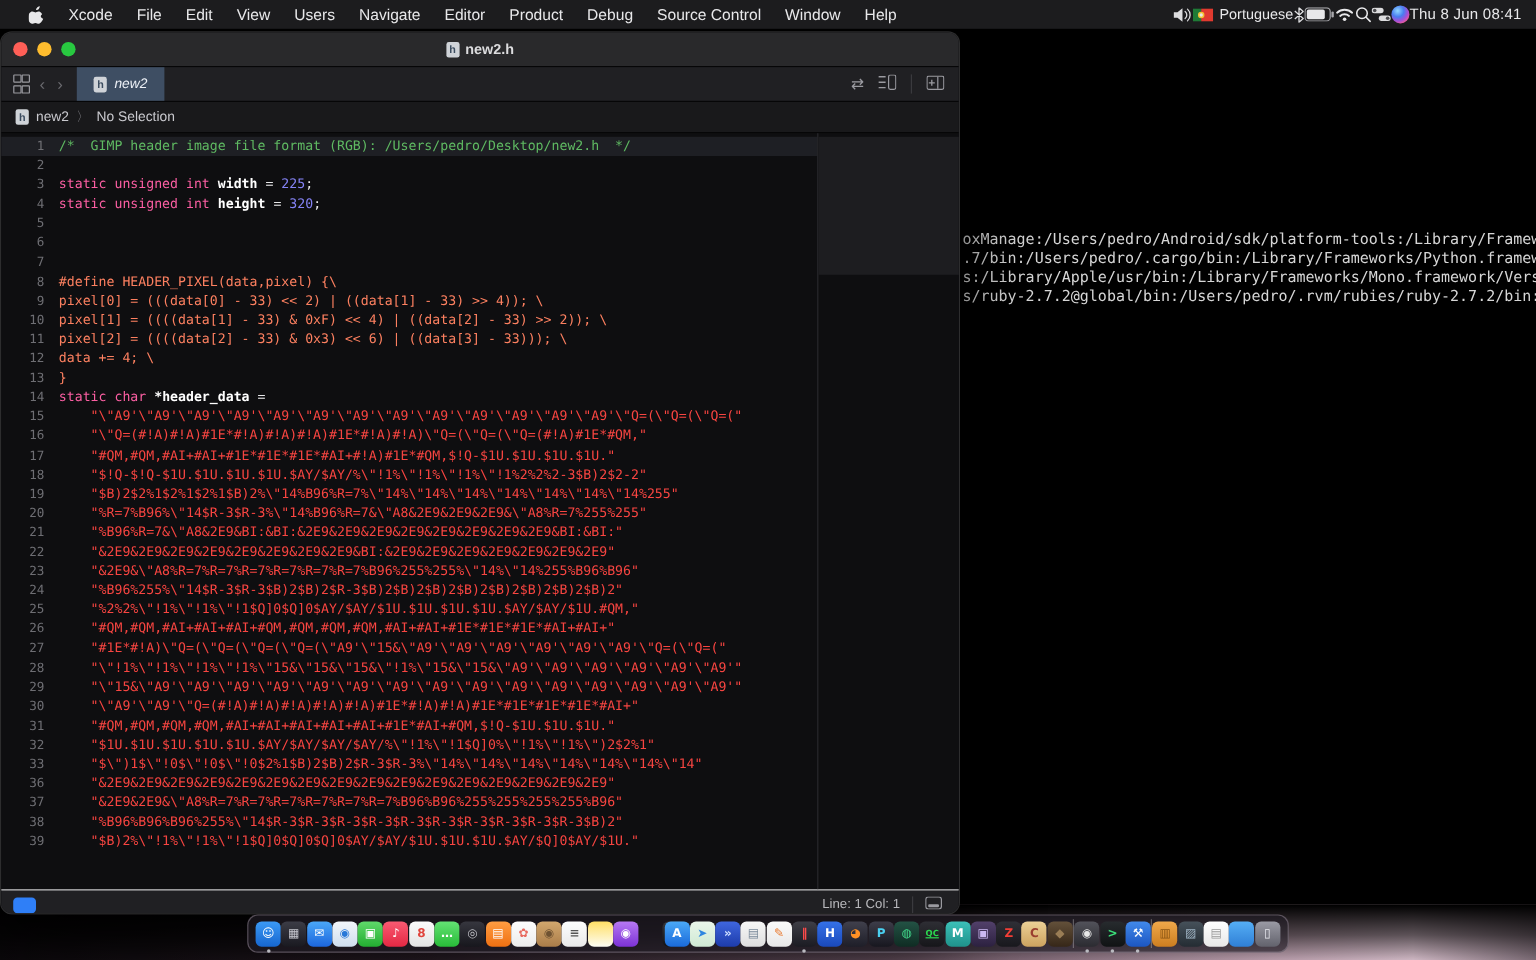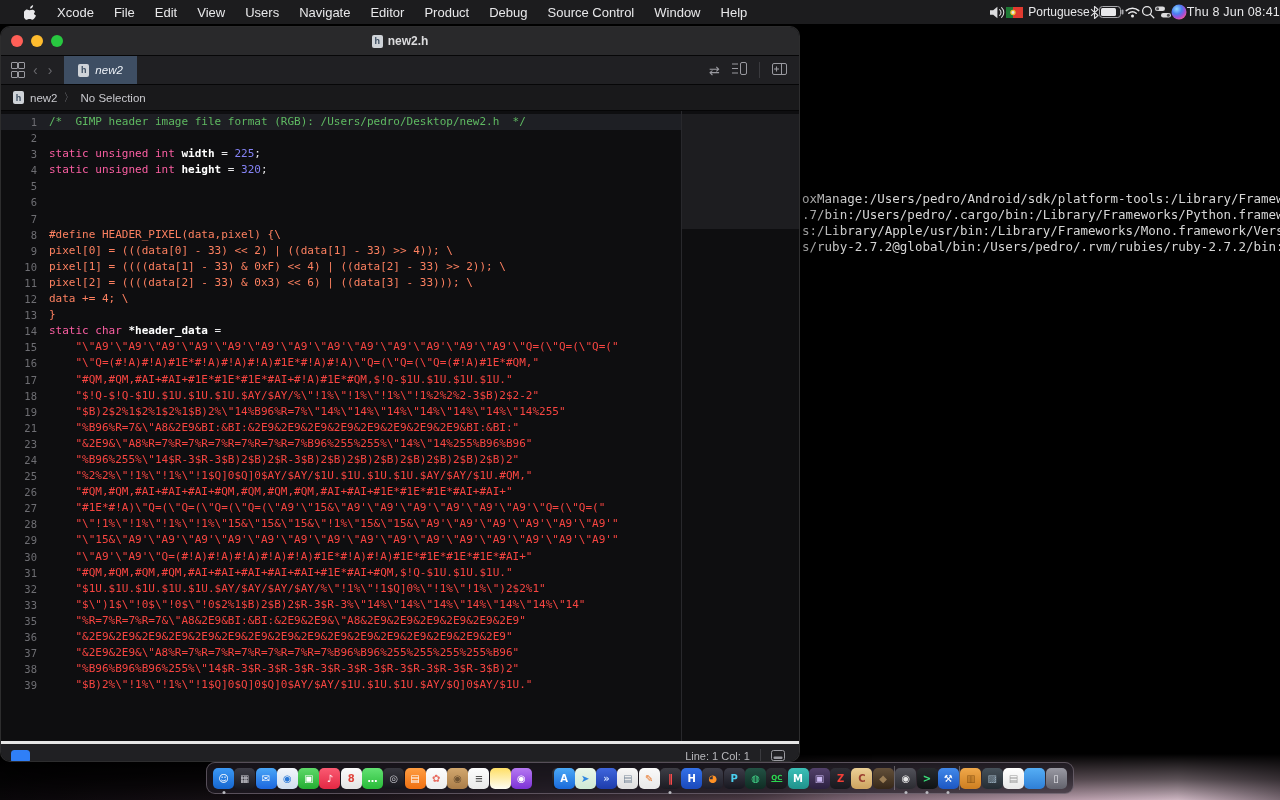--- a/index.html
+++ b/index.html
@@ -9,21 +9,21 @@
   .wallpaper-glow{position:absolute;left:0;right:0;bottom:0;height:46px;
     background:linear-gradient(180deg,#000 0%,rgba(0,0,0,.55) 55%,rgba(0,0,0,0) 100%),
                linear-gradient(90deg,#0b080b 0%,#241a22 28%,#5e4a57 58%,#b59aa8 83%,#cdb6c2 92%,#7a6a74 100%);}
   
   .menubar{position:absolute;left:0;top:0;width:1280px;height:24px;background:#1c1c1e;
     display:flex;align-items:center;color:#e8e8ea;font-size:13px;z-index:50;}
   .menubar .left{display:flex;align-items:center;gap:0;padding-left:14px;}
   .apple-wrap{padding:0 10px;display:flex;align-items:center;}
   .app-name{font-weight:normal;padding:0 10px;}
   .menu-item{padding:0 10px;}
-  .menubar .right{margin-left:auto;display:flex;align-items:center;}
+  .menubar .right{margin-left:auto;display:flex;align-items:center;padding-right:12px;}
   .status-icn{display:flex;align-items:center;gap:5px;}
   .input-label{font-size:12px;}
   .clock{font-size:12.5px;letter-spacing:.2px;}
   
   .xcode{position:absolute;left:0;top:26px;width:800px;height:736px;border-radius:10px;
     background:#0e0e10;box-shadow:0 22px 60px rgba(0,0,0,.7);border:1px solid rgba(255,255,255,.13);
     box-sizing:border-box;overflow:hidden;z-index:20;}
   .titlebar{height:28px;background:#29292b;display:flex;align-items:center;position:relative;border-bottom:1px solid #060607;}
   .traffic{display:flex;gap:8px;padding-left:10px;}
   .tl{width:12px;height:12px;border-radius:50%;}
@@ -54,21 +54,21 @@
   .ln{width:36px;text-align:right;padding-right:12px;color:#6e6e73;font-size:10.5px;flex:0 0 auto;}
   .codetext{font-size:11px;}
   .c-com{color:#5fba62;}
   .c-kw{color:#fc5fa3;}
   .c-b{color:#ffffff;font-weight:bold;}
   .c-pl{color:#e8e8ea;}
   .c-num{color:#8583f5;}
   .c-mac{color:#fd8060;}
   .c-str{color:#f84541;}
   
-  .statusbar{height:24px;background:#202023;border-top:3px solid #e5e5e5;display:flex;align-items:center;
+  .statusbar{height:24px;background:#202023;border-top:1px solid #e5e5e5;display:flex;align-items:center;
     color:#b8b8bc;font-size:11px;}
   .bp-chip{width:19px;height:13px;border-radius:3.5px;background:#2f7ff7;margin-left:10px;}
   .sb-right{margin-left:auto;display:flex;align-items:center;gap:10px;padding-right:14px;}
   .sb-sep{width:1px;height:14px;background:#3a3a3e;}
   
   .terminal{position:absolute;left:802px;top:191px;width:478px;height:72px;overflow:hidden;z-index:5;}
   .term-line{font-family:"DejaVu Sans Mono","Liberation Mono",monospace;font-size:12.5px;line-height:16px;
     color:#d6d6d6;white-space:pre;}
   
   .dock{position:absolute;left:206px;top:762px;width:868px;height:32px;border-radius:9px;
@@ -250,33 +250,34 @@
         <div class="code-row"><span class="ln">10</span><span class="codetext c-mac">pixel[1] = ((((data[1] - 33) &amp; 0xF) &lt;&lt; 4) | ((data[2] - 33) &gt;&gt; 2)); \</span></div>
         <div class="code-row"><span class="ln">11</span><span class="codetext c-mac">pixel[2] = ((((data[2] - 33) &amp; 0x3) &lt;&lt; 6) | ((data[3] - 33))); \</span></div>
         <div class="code-row"><span class="ln">12</span><span class="codetext c-mac">data += 4; \</span></div>
         <div class="code-row"><span class="ln">13</span><span class="codetext c-mac">}</span></div>
         <div class="code-row"><span class="ln">14</span><span class="codetext"><span class="c-kw">static char </span><span class="c-b">*header_data</span><span class="c-pl"> =</span></span></div>
         <div class="code-row"><span class="ln">15</span><span class="codetext c-str">    "\"A9'\"A9'\"A9'\"A9'\"A9'\"A9'\"A9'\"A9'\"A9'\"A9'\"A9'\"A9'\"A9'\"Q=(\"Q=(\"Q=("</span></div>
         <div class="code-row"><span class="ln">16</span><span class="codetext c-str">    "\"Q=(#!A)#!A)#1E*#!A)#!A)#!A)#1E*#!A)#!A)\"Q=(\"Q=(\"Q=(#!A)#1E*#QM,"</span></div>
         <div class="code-row"><span class="ln">17</span><span class="codetext c-str">    "#QM,#QM,#AI+#AI+#1E*#1E*#1E*#AI+#!A)#1E*#QM,$!Q-$1U.$1U.$1U.$1U."</span></div>
         <div class="code-row"><span class="ln">18</span><span class="codetext c-str">    "$!Q-$!Q-$1U.$1U.$1U.$1U.$AY/$AY/%\"!1%\"!1%\"!1%\"!1%2%2%2-3$B)2$2-2"</span></div>
         <div class="code-row"><span class="ln">19</span><span class="codetext c-str">    "$B)2$2%1$2%1$2%1$B)2%\"14%B96%R=7%\"14%\"14%\"14%\"14%\"14%\"14%\"14%255"</span></div>
+        <div class="code-row"><span class="ln">20</span><span class="codetext c-str">    "%R=7%B96%\"14$R-3$R-3%\"14%B96%R=7&amp;\"A8&amp;2E9&amp;2E9&amp;2E9&amp;\"A8%R=7%255%255"</span></div>
         <div class="code-row"><span class="ln">21</span><span class="codetext c-str">    "%B96%R=7&amp;\"A8&amp;2E9&amp;BI:&amp;BI:&amp;2E9&amp;2E9&amp;2E9&amp;2E9&amp;2E9&amp;2E9&amp;2E9&amp;2E9&amp;BI:&amp;BI:"</span></div>
+        <div class="code-row"><span class="ln">22</span><span class="codetext c-str">    "&amp;2E9&amp;2E9&amp;2E9&amp;2E9&amp;2E9&amp;2E9&amp;2E9&amp;2E9&amp;BI:&amp;2E9&amp;2E9&amp;2E9&amp;2E9&amp;2E9&amp;2E9&amp;2E9"</span></div>
         <div class="code-row"><span class="ln">23</span><span class="codetext c-str">    "&amp;2E9&amp;\"A8%R=7%R=7%R=7%R=7%R=7%R=7%B96%255%255%\"14%\"14%255%B96%B96"</span></div>
         <div class="code-row"><span class="ln">24</span><span class="codetext c-str">    "%B96%255%\"14$R-3$R-3$B)2$B)2$R-3$B)2$B)2$B)2$B)2$B)2$B)2$B)2$B)2"</span></div>
         <div class="code-row"><span class="ln">25</span><span class="codetext c-str">    "%2%2%\"!1%\"!1%\"!1$Q]0$Q]0$AY/$AY/$1U.$1U.$1U.$1U.$AY/$AY/$1U.#QM,"</span></div>
         <div class="code-row"><span class="ln">26</span><span class="codetext c-str">    "#QM,#QM,#AI+#AI+#AI+#QM,#QM,#QM,#QM,#AI+#AI+#1E*#1E*#1E*#AI+#AI+"</span></div>
         <div class="code-row"><span class="ln">27</span><span class="codetext c-str">    "#1E*#!A)\"Q=(\"Q=(\"Q=(\"Q=(\"A9'\"15&amp;\"A9'\"A9'\"A9'\"A9'\"A9'\"A9'\"Q=(\"Q=("</span></div>
         <div class="code-row"><span class="ln">28</span><span class="codetext c-str">    "\"!1%\"!1%\"!1%\"!1%\"15&amp;\"15&amp;\"15&amp;\"!1%\"15&amp;\"15&amp;\"A9'\"A9'\"A9'\"A9'\"A9'\"A9'"</span></div>
         <div class="code-row"><span class="ln">29</span><span class="codetext c-str">    "\"15&amp;\"A9'\"A9'\"A9'\"A9'\"A9'\"A9'\"A9'\"A9'\"A9'\"A9'\"A9'\"A9'\"A9'\"A9'\"A9'"</span></div>
         <div class="code-row"><span class="ln">30</span><span class="codetext c-str">    "\"A9'\"A9'\"Q=(#!A)#!A)#!A)#!A)#!A)#1E*#!A)#!A)#1E*#1E*#1E*#1E*#AI+"</span></div>
         <div class="code-row"><span class="ln">31</span><span class="codetext c-str">    "#QM,#QM,#QM,#QM,#AI+#AI+#AI+#AI+#AI+#1E*#AI+#QM,$!Q-$1U.$1U.$1U."</span></div>
         <div class="code-row"><span class="ln">32</span><span class="codetext c-str">    "$1U.$1U.$1U.$1U.$1U.$AY/$AY/$AY/$AY/%\"!1%\"!1$Q]0%\"!1%\"!1%\")2$2%1"</span></div>
         <div class="code-row"><span class="ln">33</span><span class="codetext c-str">    "$\")1$\"!0$\"!0$\"!0$2%1$B)2$B)2$R-3$R-3%\"14%\"14%\"14%\"14%\"14%\"14%\"14"</span></div>
-        <div class="code-row"><span class="ln">35</span><span class="codetext c-str">    "%R=7%R=7%R=7&amp;\"A8&amp;2E9&amp;BI:&amp;BI:&amp;2E9&amp;2E9&amp;\"A8&amp;2E9&amp;2E9&amp;2E9&amp;2E9&amp;2E9&amp;2E9"</span></div>
         <div class="code-row"><span class="ln">36</span><span class="codetext c-str">    "&amp;2E9&amp;2E9&amp;2E9&amp;2E9&amp;2E9&amp;2E9&amp;2E9&amp;2E9&amp;2E9&amp;2E9&amp;2E9&amp;2E9&amp;2E9&amp;2E9&amp;2E9&amp;2E9"</span></div>
         <div class="code-row"><span class="ln">37</span><span class="codetext c-str">    "&amp;2E9&amp;2E9&amp;\"A8%R=7%R=7%R=7%R=7%R=7%R=7%B96%B96%255%255%255%255%B96"</span></div>
         <div class="code-row"><span class="ln">38</span><span class="codetext c-str">    "%B96%B96%B96%255%\"14$R-3$R-3$R-3$R-3$R-3$R-3$R-3$R-3$R-3$R-3$B)2"</span></div>
         <div class="code-row"><span class="ln">39</span><span class="codetext c-str">    "$B)2%\"!1%\"!1%\"!1$Q]0$Q]0$Q]0$AY/$AY/$1U.$1U.$1U.$AY/$Q]0$AY/$1U."</span></div>
       </div>
     <div class="editor-divider"></div>
     <div class="minimap"></div>
   </div>
 
   <div class="statusbar">

